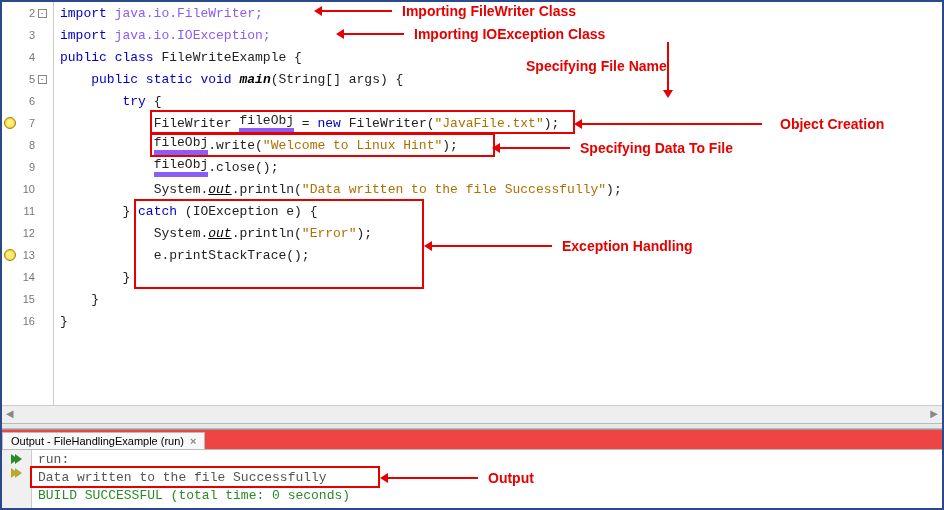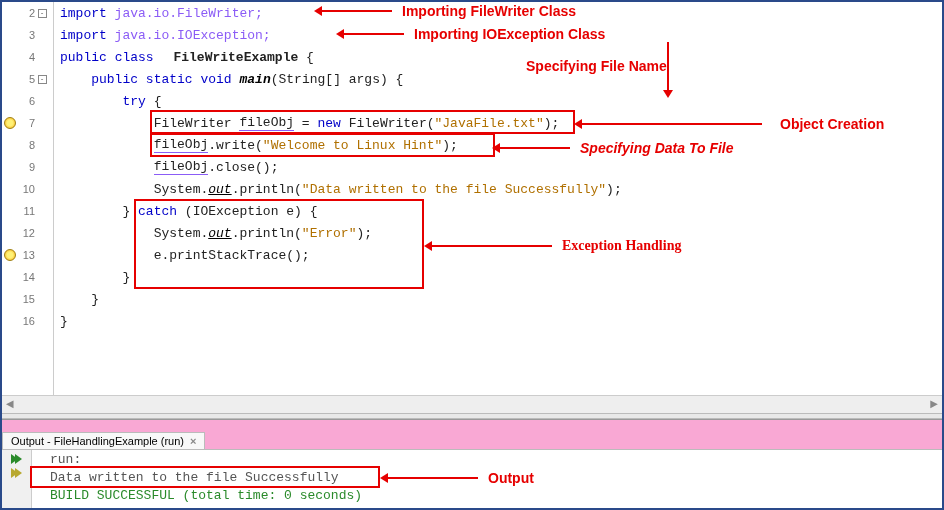--- a/index.html
+++ b/index.html
@@ -8,44 +8,44 @@
   .code-area { flex: 1; display: flex; }
   .gutter { width: 52px; background: #fff; border-right: 1px solid #ccc; }
   .gutter-row { height: 22px; display: flex; align-items: center; justify-content: flex-end; padding-right: 4px; color: #777; font-family: Arial, sans-serif; font-size: 11px; position: relative; }
   .fold-col { width: 14px; display: flex; align-items: center; justify-content: center; }
   .fold-icon { width: 9px; height: 9px; border: 1px solid #888; display: flex; align-items: center; justify-content: center; font-size: 8px; line-height: 1; color: #555; background: #fff; }
   .bulb { width: 12px; height: 12px; background: radial-gradient(circle, #fff176 40%, #fbc02d 80%); border-radius: 50%; border: 1px solid #a08010; position: absolute; left: 2px; }
   .lines { flex: 1; padding-left: 6px; position: relative; }
   .line { height: 22px; display: flex; align-items: center; white-space: pre; }
   .kw { color: #0000c8; }
   .pkg { color: #8b5cf6; }
-  .cls { color: #222; font-weight: bold; margin-left: 12px; }
+  .cls { color: #222; font-weight: normal; }
   .italic { font-style: italic; text-decoration: underline; }
   .bolditalic { font-style: italic; font-weight: bold; }
   .str { color: #b07000; }
   .plain { color: #222; }
-  .hl-var { border-bottom: 1px solid #8b5cf6; }
+  .hl-var { border-bottom: 5px solid #8b5cf6; }
   .box-red { border: 2px solid #e60000; position: absolute; pointer-events: none; }
   .arrow-ann { position: absolute; display: flex; align-items: center; color: #e60000; font-family: Arial, sans-serif; font-size: 14px; font-weight: bold; pointer-events: none; }
   .arrow-h { height: 2px; background: #e60000; position: relative; }
   .arrow-h::before { content: ''; position: absolute; left: -8px; top: -4px; border-top: 5px solid transparent; border-bottom: 5px solid transparent; border-right: 8px solid #e60000; }
   .arrow-v { width: 2px; background: #e60000; position: relative; margin: 0 auto; }
   .arrow-v::after { content: ''; position: absolute; bottom: -8px; left: -4px; border-left: 5px solid transparent; border-right: 5px solid transparent; border-top: 8px solid #e60000; }
   .scroll-stub { height: 18px; background: #eee; border-top: 1px solid #ccc; display: flex; align-items: center; }
   .scroll-arr { width: 16px; height: 16px; display: flex; align-items: center; justify-content: center; color: #888; }
   .splitter { height: 6px; background: #e8e8e8; border-top: 1px solid #bbb; border-bottom: 1px solid #bbb; }
   .output-pane { background: #fff; display: flex; flex-direction: column; border-top: 1px solid #999; flex-shrink: 0; }
-  .tabbar { display: flex; background: #f9a8d4; border-bottom: 1px solid #bbb; height: 30px; align-items: flex-end; }
+  .tabbar { display: flex; background: #ef4444; border-bottom: 1px solid #bbb; height: 20px; align-items: flex-end; }
   .tab { background: #f8f8f8; border: 1px solid #bbb; border-bottom: none; padding: 2px 8px; font-family: Arial, sans-serif; font-size: 11px; display: flex; align-items: center; gap: 6px; }
   .tab .close { color: #888; font-weight: bold; }
   .out-body { display: flex; flex: 1; }
   .out-gutter { width: 30px; background: #f0f0f0; border-right: 1px solid #ccc; display: flex; flex-direction: column; align-items: center; padding-top: 4px; gap: 4px; }
   .run-ico { width: 0; height: 0; border-top: 5px solid transparent; border-bottom: 5px solid transparent; border-left: 7px solid #2a8a2a; }
   .out-lines { flex: 1; padding: 2px 6px; font-family: 'Courier New', monospace; font-size: 13px; position: relative; }
-  .out-line { height: 18px; color: #555; margin-left: 12px; }
+  .out-line { height: 18px; color: #555; }
   .out-line.green { color: #2a8a2a; }
 </style>
 </head>
 <body>
 
 <div class="editor">
   <div class="code-area">
     <div class="gutter">
       <div class="gutter-row">
           <span>2</span>
@@ -146,23 +146,23 @@
       <div class="arrow-ann" style="top:40px;left:472px;flex-direction:row;">
           <span>Specifying File Name</span>
           <div class="arrow-v" style="height:48px;"></div>
         </div>
       <div class="arrow-ann" style="top:114px;left:528px;">
           <div class="arrow-h" style="width:180px;"></div>
           <span style="margin-left:18px;">Object Creation</span>
         </div>
       <div class="arrow-ann" style="top:138px;left:446px;">
           <div class="arrow-h" style="width:70px;"></div>
-          <span style="margin-left:10px;font-style:italic;">Specifying Data To File</span>
-        </div>
-      <div class="arrow-ann" style="top:236px;left:378px;font-family:Liberation Serif, serif;">
+          <span style="margin-left:10px;">Specifying Data To File</span>
+        </div>
+      <div class="arrow-ann" style="top:236px;left:378px;">
           <div class="arrow-h" style="width:120px;"></div>
           <span style="margin-left:10px;">Exception Handling</span>
         </div>
     </div>
   </div>
   <div class="scroll-stub">
     <div class="scroll-arr">◄</div>
     <div style="flex:1"></div>
     <div class="scroll-arr">►</div>
   </div>

